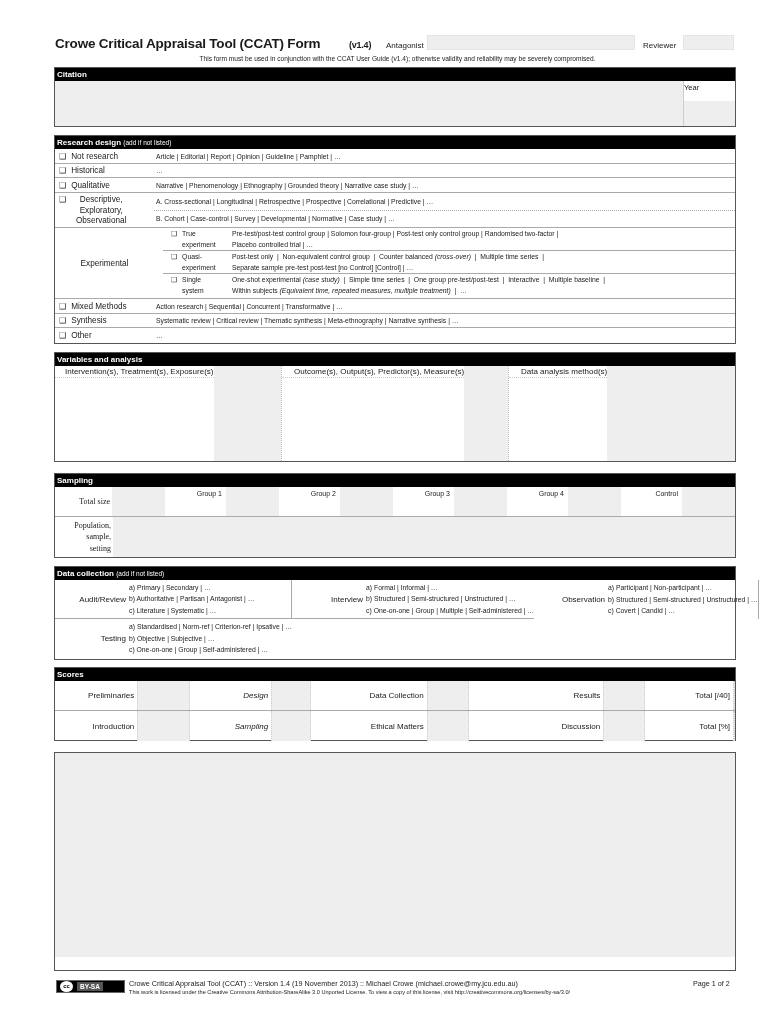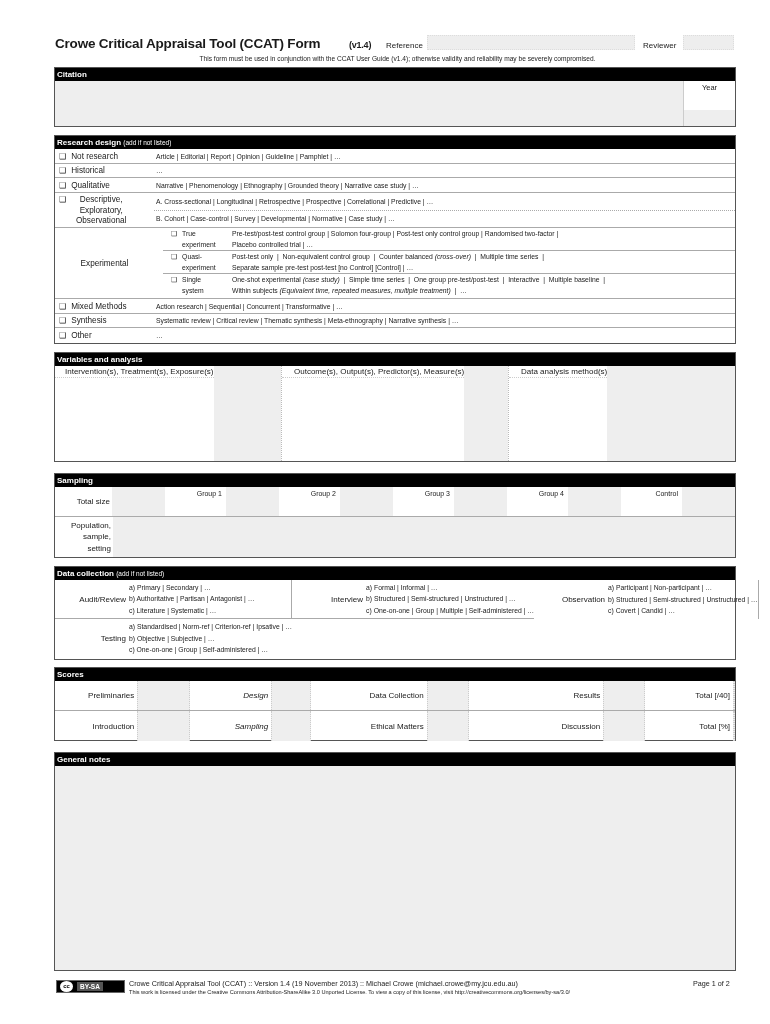--- a/index.html
+++ b/index.html
@@ -19,21 +19,21 @@
   
   .section { left: 54px; width: 682px; border: 1px solid #555; background: #fff; }
   .sec-head { background: #000; color: #fff; font-size: 8px; font-weight: bold; height: 13px; line-height: 13px; padding-left: 2px; }
   .sec-head .note { font-weight: normal; font-size: 6.5px; }
 
   
   #citation { top: 67px; height: 60px; }
   #citation .body { display: flex; height: 45px; }
   #citation .cite-field { flex: 1; background: #eeeeee; border-right: 1px solid #cccccc; }
   #citation .year-col { width: 51px; display: flex; flex-direction: column; }
-  #citation .year-label { height: 29px; font-size: 7.5px; text-align: center; line-height: 14px; }
+  #citation .year-label { height: 20px; font-size: 7.5px; line-height: 14px; }
   #citation .year-field { flex: 1; background: #eeeeee; }
 
   
   #research { top: 135px; height: 209px; }
   .rd-row { display: flex; border-bottom: 1px solid #aaaaaa; font-size: 6.8px; }
   .rd-row:last-child { border-bottom: none; }
   .rd-label { width: 99px; padding-left: 4px; font-size: 8.2px; display: flex; align-items: center; }
   .rd-label .box { font-size: 8px; margin-right: 5px; }
   .rd-opts { flex: 1; display: flex; align-items: center; padding-left: 2px; white-space: nowrap; }
   .rd-multi { flex: 1; display: flex; flex-direction: column; }
@@ -53,21 +53,21 @@
   #variables .cols { display: flex; height: 95px; }
   #variables .col { flex: 1; display: flex; flex-direction: row; border-right: 1px dotted #bbbbbb; }
   #variables .col:last-child { border-right: none; }
   #variables .col-head { height: 12px; font-size: 8px; line-height: 12px; padding-left: 10px; border-bottom: 1px dotted #cccccc; }
   #variables .col:nth-child(2) .col-head, #variables .col:nth-child(3) .col-head { padding-left: 12px; }
   #variables .col-body { flex: 1; background: #eeeeee; }
 
   
   #sampling { top: 473px; height: 85px; }
   .samp-row1 { display: flex; height: 30px; border-bottom: 1px solid #aaaaaa; }
-  .samp-label { width: 58px; font-size: 8px; text-align: right; padding-right: 2px; display: flex; align-items: center; justify-content: flex-end; }
+  .samp-label { width: 58px; font-size: 8px; text-align: right; padding-right: 2px; display: flex; align-items: center; justify-content: flex-end; font-family: Liberation Serif, serif; }
   .samp-cells { flex: 1; display: flex; }
   .samp-field { width: 53px; background: #eeeeee; }
   .samp-group { width: 61px; font-size: 7px; text-align: right; padding: 3px 4px 0 0; }
   .samp-row2 { display: flex; height: 40px; }
   .samp-row2 .samp-label { align-items: center; line-height: 11.5px; }
   .samp-row2 .samp-pop { flex: 1; background: #eeeeee; }
 
   
   #datacol { top: 566px; height: 94px; }
   .dc-grid { display: grid; grid-template-columns: 1fr 1fr 1fr; }
@@ -99,21 +99,21 @@
   .cc-badge .cc { background: #fff; color: #000; border-radius: 50%; width: 13px; height: 11px; font-size: 6px; font-weight: bold; text-align: center; line-height: 11px; margin-left: 3px; margin-right: 4px; }
   .cc-badge .bysa { color: #fff; font-size: 6.5px; font-weight: bold; background: #555; padding: 0 3px; height: 9px; line-height: 9px; }
   .foot-line1 { left: 129px; top: 979px; font-size: 7.2px; white-space: nowrap; }
   .foot-line2 { left: 129px; top: 989px; font-size: 5.6px; white-space: nowrap; }
   .page-num { left: 693px; top: 979px; font-size: 7.2px; }
 </style>
 </head>
 <body>
 
 <div class="abs title"><span>Crowe Critical Appraisal Tool (CCAT) Form</span> <span class="ver">(v1.4)</span></div>
-<div class="abs ref-label">Reference</div>
+<div class="abs ref-label">Antagonist</div>
 <div class="abs ref-field"></div>
 <div class="abs rev-label">Reviewer</div>
 <div class="abs rev-field"></div>
 <div class="abs subtitle">This form must be used in conjunction with the CCAT User Guide (v1.4); otherwise validity and reliability may be severely compromised.</div>
 
 <div class="abs section" id="citation">
   <div class="sec-head">Citation</div>
   <div class="body">
     <div class="cite-field"></div>
     <div class="year-col">
@@ -330,21 +330,20 @@
     <div class="score-label w3" style="width:117px;">Ethical Matters</div>
     <div class="score-field wf" style="width:43px;"></div>
     <div class="score-label w4" style="width:135px;">Discussion</div>
     <div class="score-field wf" style="width:42px;"></div>
     <div class="score-label w5" style="width:89px;">Total [%]</div>
     <div class="score-field" style="flex:1;"></div>
   </div>
 </div>
 
 <div class="abs section" id="notes">
-  <div class="sec-head">General notes</div>
   <div class="body"></div>
 </div>
 
 <div class="abs cc-badge">
   <span class="cc">cc</span>
   <span class="bysa">BY-SA</span>
 </div>
 <div class="abs foot-line1">Crowe Critical Appraisal Tool (CCAT)  ::  Version 1.4 (19 November 2013)  ::  Michael Crowe (michael.crowe@my.jcu.edu.au)</div>
 <div class="abs foot-line2">This work is licensed under the Creative Commons Attribution-ShareAlike 3.0 Unported License. To view a copy of this license, visit http://creativecommons.org/licenses/by-sa/3.0/</div>
 <div class="abs page-num">Page 1 of 2</div>

